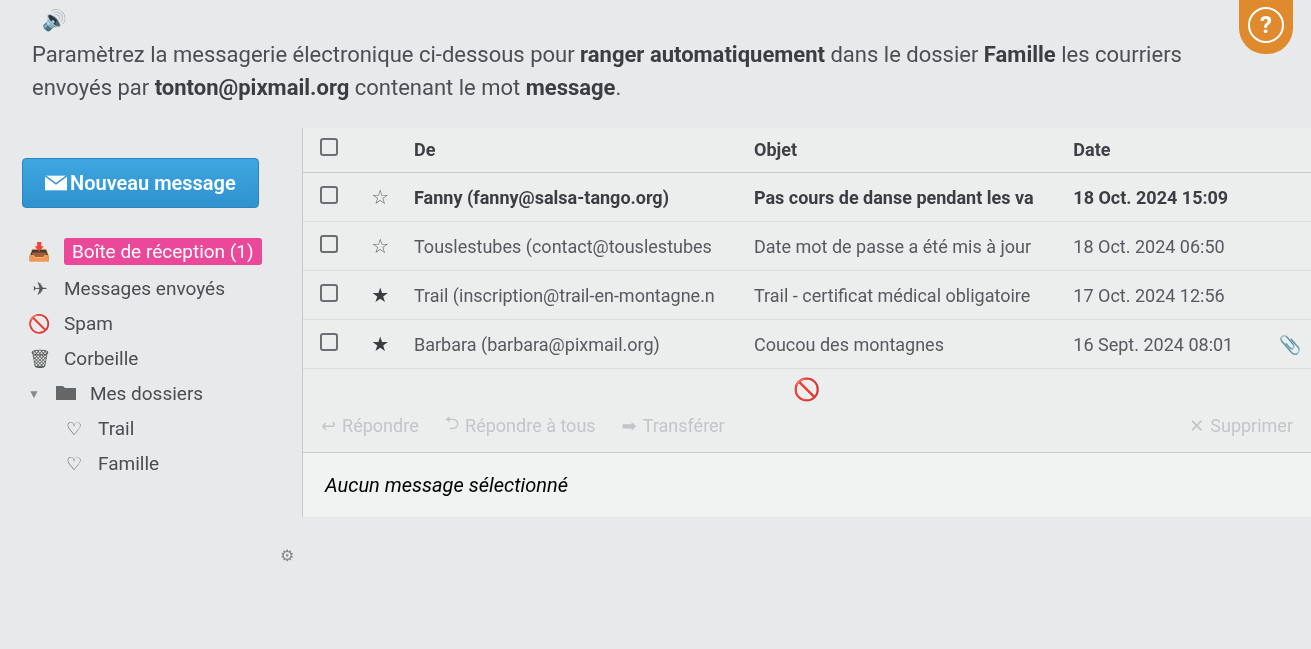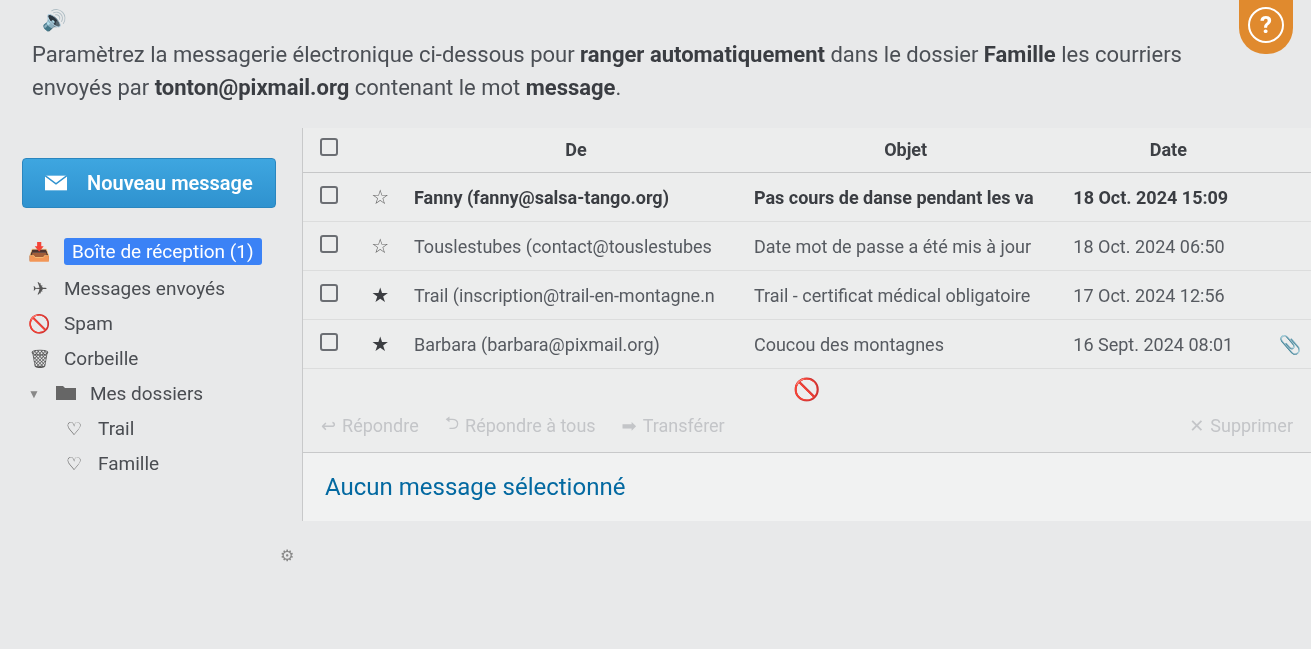--- a/index.html
+++ b/index.html
@@ -57,58 +57,58 @@
   .compose-btn {
     background: linear-gradient(#3ea6e0,#2f92cf);
     color:#fff;
     font-size:20px;
     font-weight:600;
     padding: 12px 22px;
     border-radius:4px;
     border:1px solid #2a86bf;
     display:flex;
     align-items:center;
-    gap:20px;
+    gap:3px;
     cursor:pointer;
     width: fit-content;
     margin-bottom: 26px;
   }
   .folder {
     display:flex;
     align-items:center;
     gap:12px;
     padding: 4px 6px;
     font-size:19px;
     color:#4a4d52;
     cursor:pointer;
     margin-bottom:4px;
   }
   .folder .fld-icon { width:24px; text-align:center; color:#555; font-size:18px;}
   .folder.selected .fld-label {
-    background:#3b82f6;
+    background:#ec4899;
     color:#fff;
     padding:2px 8px;
     border-radius:3px;
   }
   .subfolder { padding-left: 40px; }
   .caret { color:#888; font-size:12px; margin-right:2px;}
 
   .main {
     flex:1;
     border-left:1px solid #c8c9ca;
     background:#eceded;
     display:flex;
     flex-direction:column;
   }
   table {
     width:100%;
     border-collapse:collapse;
   }
   thead th {
-    text-align:center;
+    text-align:left;
     font-size:18px;
     font-weight:700;
     color:#3d4045;
     padding:10px 8px 12px 8px;
     border-bottom:1px solid #c6c7c8;
   }
   tbody tr {
     border-bottom:1px solid #dcdddd;
   }
   tbody td {
@@ -147,24 +147,25 @@
     gap:26px;
     padding:6px 18px 12px 18px;
     color:#a9abb0;
     font-size:18px;
     border-bottom:1px solid #c8c9ca;
   }
   .action-bar .act { display:flex;align-items:center;gap:6px;opacity:.6;}
   .action-bar .spacer{flex:1;}
   .preview-empty{
     padding:20px 22px;
-    font-size:24px;
-    color:#0369a1;
+    font-size:20px;
+    color:#000000;
     background:#f1f2f2;
     flex:1;
+    font-style:italic;
   }
   .settings-icon{
     position:absolute;
     left:280px;
     bottom:84px;
     color:#888;
     font-size:16px;
   }
   .envelope-svg{width:22px;height:16px;}
 </style>

